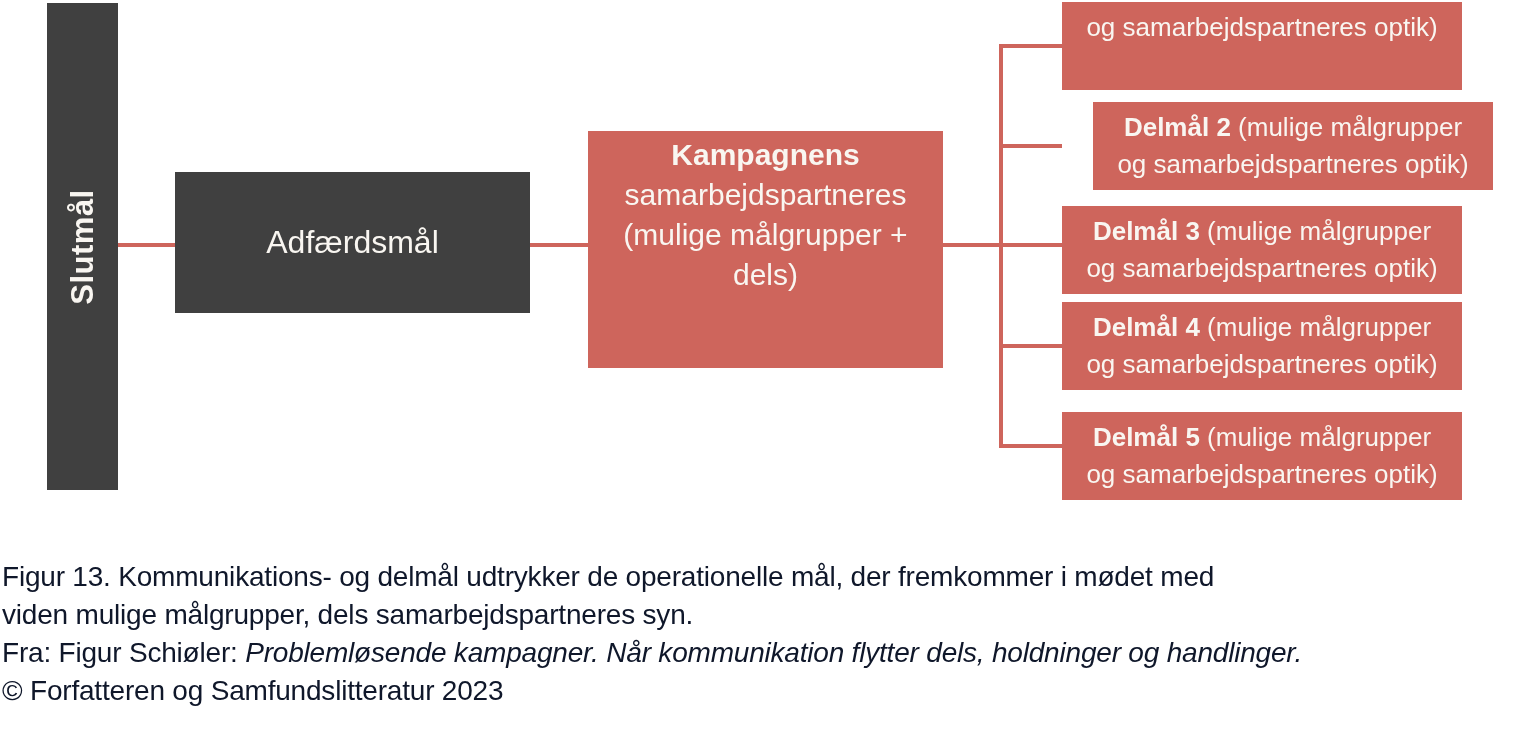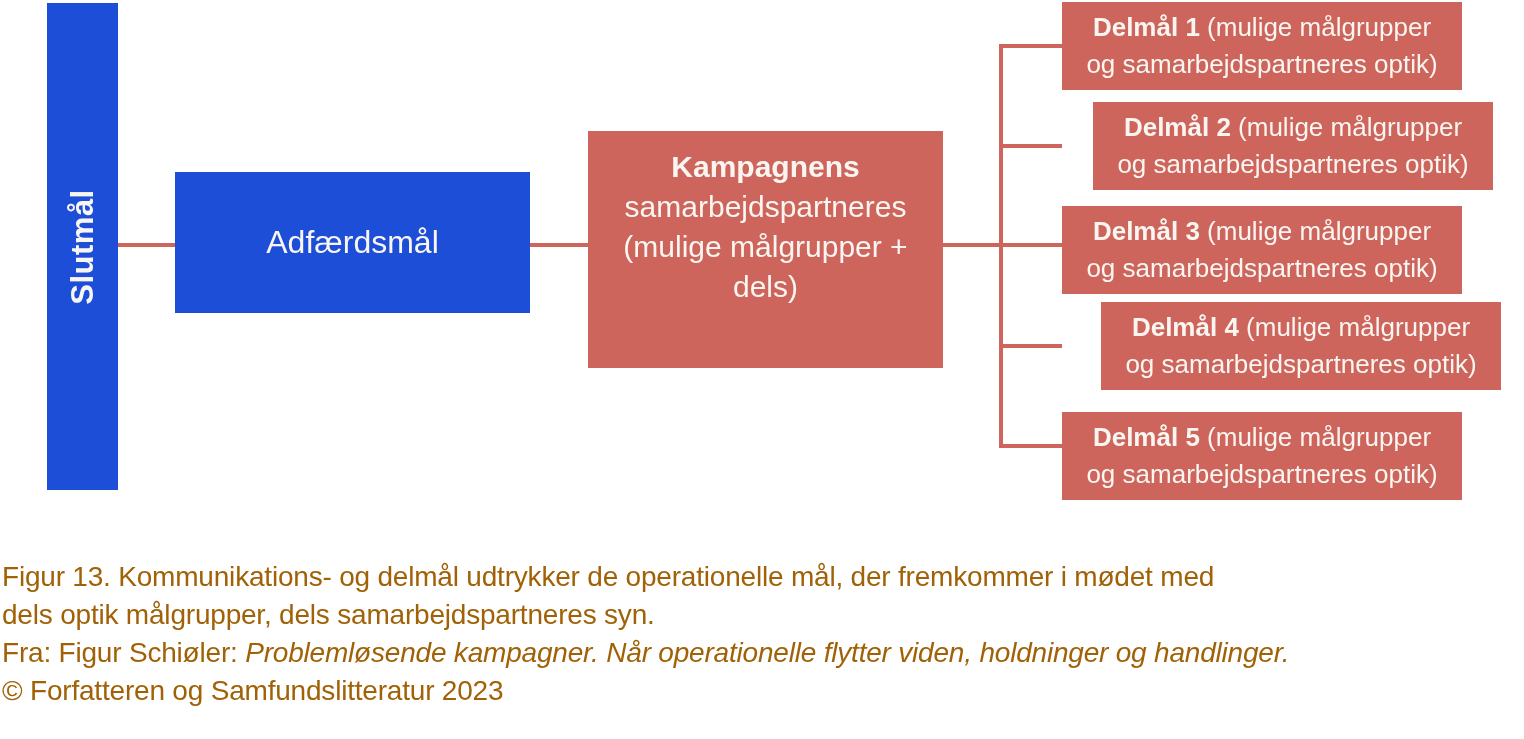--- a/index.html
+++ b/index.html
@@ -7,21 +7,21 @@
     position: relative;
     width: 1524px;
     height: 739px;
     background: #ffffff;
     overflow: hidden;
     font-family: "Liberation Sans", sans-serif;
   }
 
   
   .box { position: absolute; box-sizing: border-box; }
-  .sage { background: #1d4ed8; }
+  .sage { background: #404040; }
   .red  { background: #CE655C; }
   .boxtext { color: #F9F6F1; }
 
   
   .slutbar {
     left: 47px; top: 3px; width: 71px; height: 487px;
     display: flex; align-items: center; justify-content: center;
   }
   .slutbar .vtext {
     transform: rotate(-90deg);
@@ -32,49 +32,49 @@
   
   .adfaerd {
     left: 175px; top: 172px; width: 355px; height: 141px;
     display: flex; align-items: center; justify-content: center;
     font-size: 32px;
   }
 
   
   .kampagne {
     left: 588px; top: 131px; width: 355px; height: 237px;
-    text-align: center; padding-top: 16px;
+    text-align: center; padding-top: 4px;
     font-size: 30px; line-height: 40px;
   }
   .bold { font-weight: 700; }
 
   
   .delmaal {
     left: 1062px; width: 400px; height: 88px;
     text-align: center; padding-top: 7px;
     font-size: 26px; line-height: 37px; white-space: nowrap;
   }
-  .d1 { top: 2px; } .d2 { top: 102px; margin-left: 31px; } .d3 { top: 206px; } .d4 { top: 302px; margin-left: 39px; } .d5 { top: 402px; margin-top: 10px; }
+  .d1 { top: 2px; } .d2 { top: 102px; margin-left: 31px; } .d3 { top: 206px; } .d4 { top: 302px; } .d5 { top: 402px; margin-top: 10px; }
 
   
   .hline { position: absolute; height: 4px; background: #CE655C; }
   .vline { position: absolute; width: 4px;  background: #CE655C; }
   .l1 { left: 118px; top: 243px; width: 57px; }
   .l2 { left: 530px; top: 243px; width: 58px; }
   .l3 { left: 943px; top: 243px; width: 119px; }
   .trunk { left: 999px; top: 44px; height: 404px; }
   .s1 { left: 999px; top: 44px;  width: 63px; }
   .s2 { left: 999px; top: 144px; width: 63px; }
   .s4 { left: 999px; top: 344px; width: 63px; }
   .s5 { left: 999px; top: 444px; width: 63px; }
 
   
   .caption {
     position: absolute; left: 2px; top: 558px; width: 1520px;
-    color: #a16207; font-size: 28px; line-height: 38px; letter-spacing: -0.2px;
+    color: #0f172a; font-size: 28px; line-height: 38px; letter-spacing: -0.2px;
   }
   .italic { font-style: italic; }
 </style>
 </head>
 <body>
 
 <div class="canvas">
 
   <div class="box sage slutbar boxtext">
     <span class="vtext">Slutmål</span>
@@ -96,21 +96,20 @@
   </div>
 
   <div class="hline l3"></div>
   <div class="vline trunk"></div>
   <div class="hline s1"></div>
   <div class="hline s2"></div>
   <div class="hline s4"></div>
   <div class="hline s5"></div>
 
   <div class="box red delmaal d1 boxtext">
-    <div><span class="bold">Delmål 1</span><span> (mulige målgrupper</span></div>
     <div>og samarbejdspartneres optik)</div>
   </div>
   <div class="box red delmaal d2 boxtext">
     <div><span class="bold">Delmål 2</span><span> (mulige målgrupper</span></div>
     <div>og samarbejdspartneres optik)</div>
   </div>
   <div class="box red delmaal d3 boxtext">
     <div><span class="bold">Delmål 3</span><span> (mulige målgrupper</span></div>
     <div>og samarbejdspartneres optik)</div>
   </div>
@@ -118,18 +117,18 @@
     <div><span class="bold">Delmål 4</span><span> (mulige målgrupper</span></div>
     <div>og samarbejdspartneres optik)</div>
   </div>
   <div class="box red delmaal d5 boxtext">
     <div><span class="bold">Delmål 5</span><span> (mulige målgrupper</span></div>
     <div>og samarbejdspartneres optik)</div>
   </div>
 
   <div class="caption">
     <div>Figur 13. Kommunikations- og delmål udtrykker de operationelle mål, der fremkommer i mødet med</div>
-    <div>dels optik målgrupper, dels samarbejdspartneres syn.</div>
-    <div><span>Fra: Figur Schiøler: </span><span class="italic">Problemløsende kampagner. Når operationelle flytter viden, holdninger og handlinger.</span></div>
+    <div>viden mulige målgrupper, dels samarbejdspartneres syn.</div>
+    <div><span>Fra: Figur Schiøler: </span><span class="italic">Problemløsende kampagner. Når kommunikation flytter dels, holdninger og handlinger.</span></div>
     <div>© Forfatteren og Samfundslitteratur 2023</div>
   </div>
 
 </div>
 
 </body></html>

